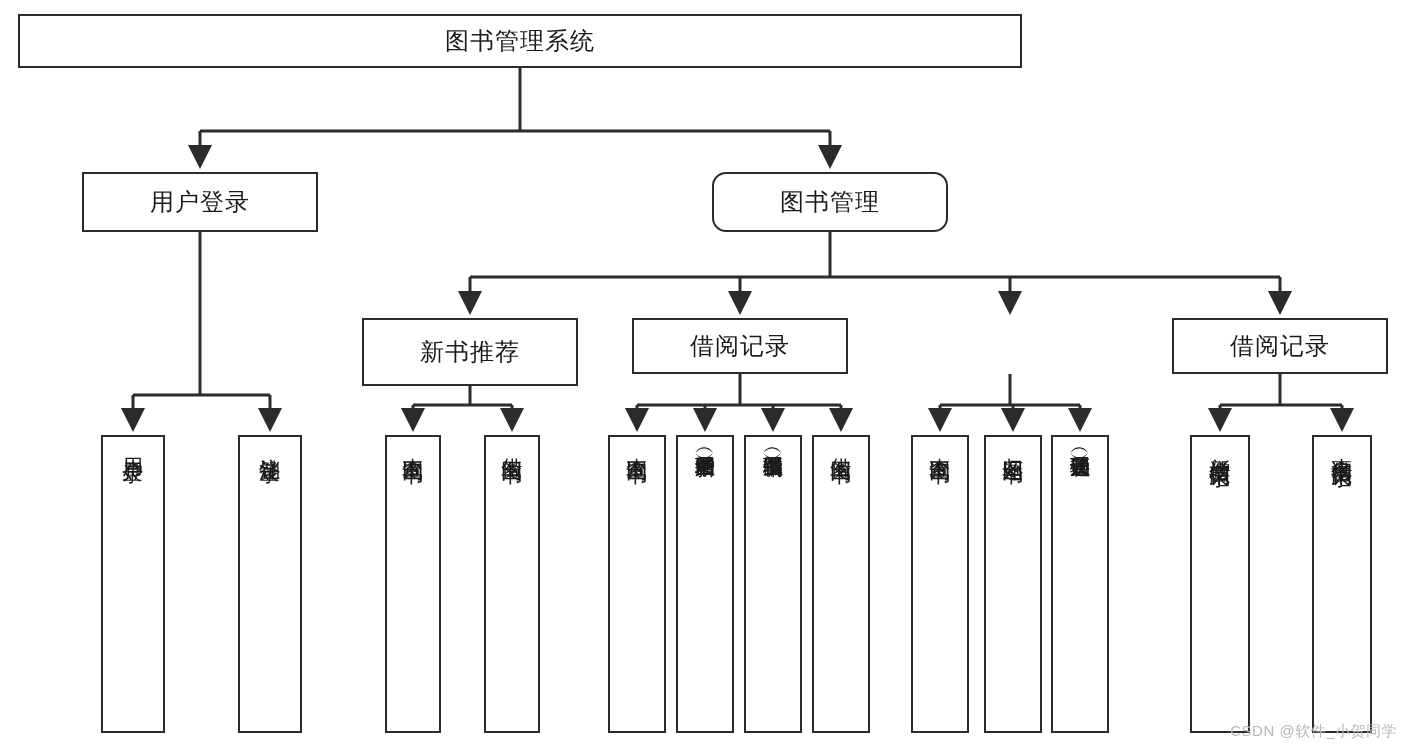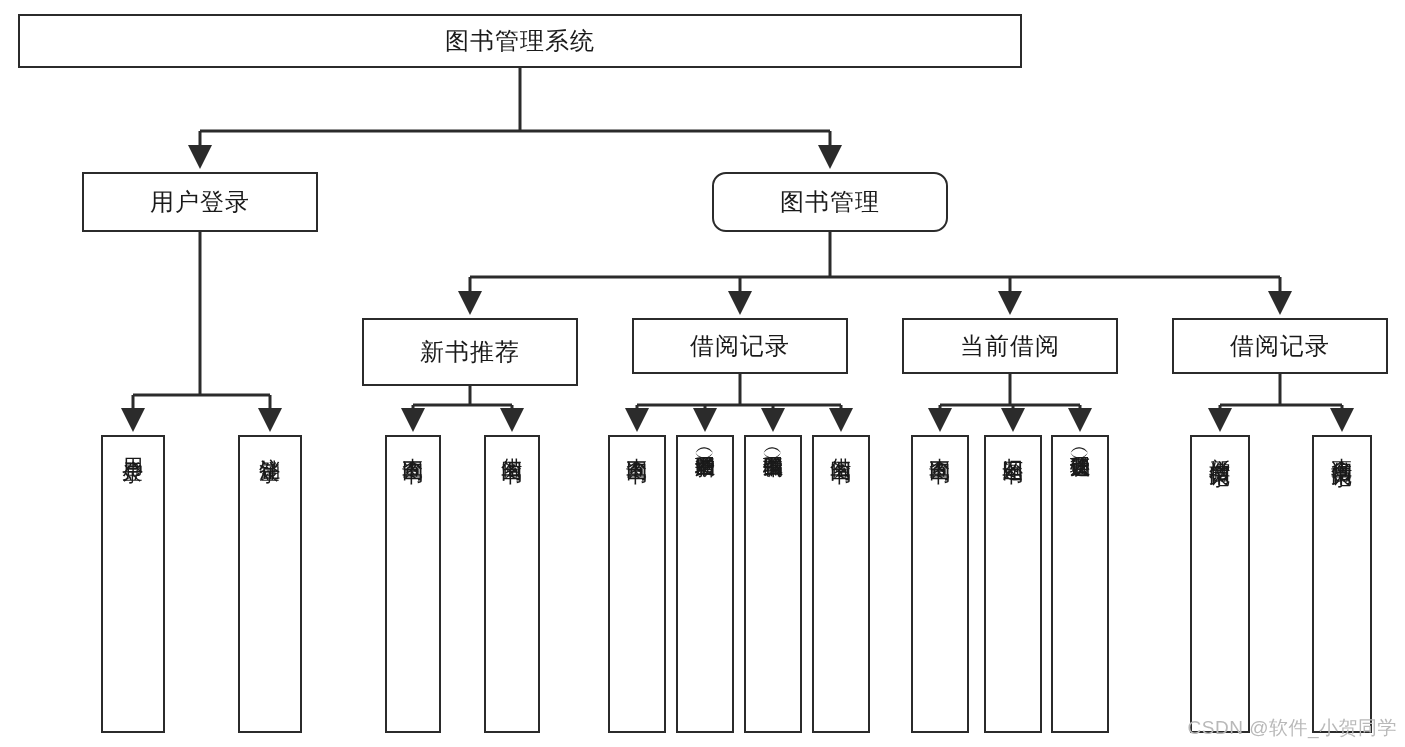--- a/index.html
+++ b/index.html
@@ -54,21 +54,21 @@
   }
   .vtext-tall {
     font-size: 20px;
     letter-spacing: 0px;
     line-height: 1.05;
   }
   #watermark {
     position: absolute;
     right: 8px;
     bottom: 6px;
-    font-size: 19px;
+    font-size: 15px;
     color: #b9b9b9;
     white-space: nowrap;
     letter-spacing: 0.5px;
   }
 </style>
 </head>
 <body>
 
 <div id="canvas">
 
@@ -132,23 +132,20 @@
   <div class="node node-h" style="left:712px; top:172px; width:236px; height:60px;border-radius:14px;">
     <span>图书管理</span>
   </div>
 
   <div class="node node-h" style="left:362px; top:318px; width:216px; height:68px;">
     <span>新书推荐</span>
   </div>
   <div class="node node-h" style="left:632px; top:318px; width:216px; height:56px;">
     <span>借阅记录</span>
   </div>
-  <div class="node node-h" style="left:902px; top:318px; width:216px; height:56px;">
-    <span>当前借阅</span>
-  </div>
   <div class="node node-h" style="left:1172px; top:318px; width:216px; height:56px;text-align:center;">
     <span>借阅记录</span>
   </div>
 
   <div class="node node-v" style="left:101px; top:435px; width:64px; height:298px;">
     <span class="vtext">用户登录</span>
   </div>
   <div class="node node-v" style="left:238px; top:435px; width:64px; height:298px;">
     <span class="vtext">注销登录</span>
   </div>

